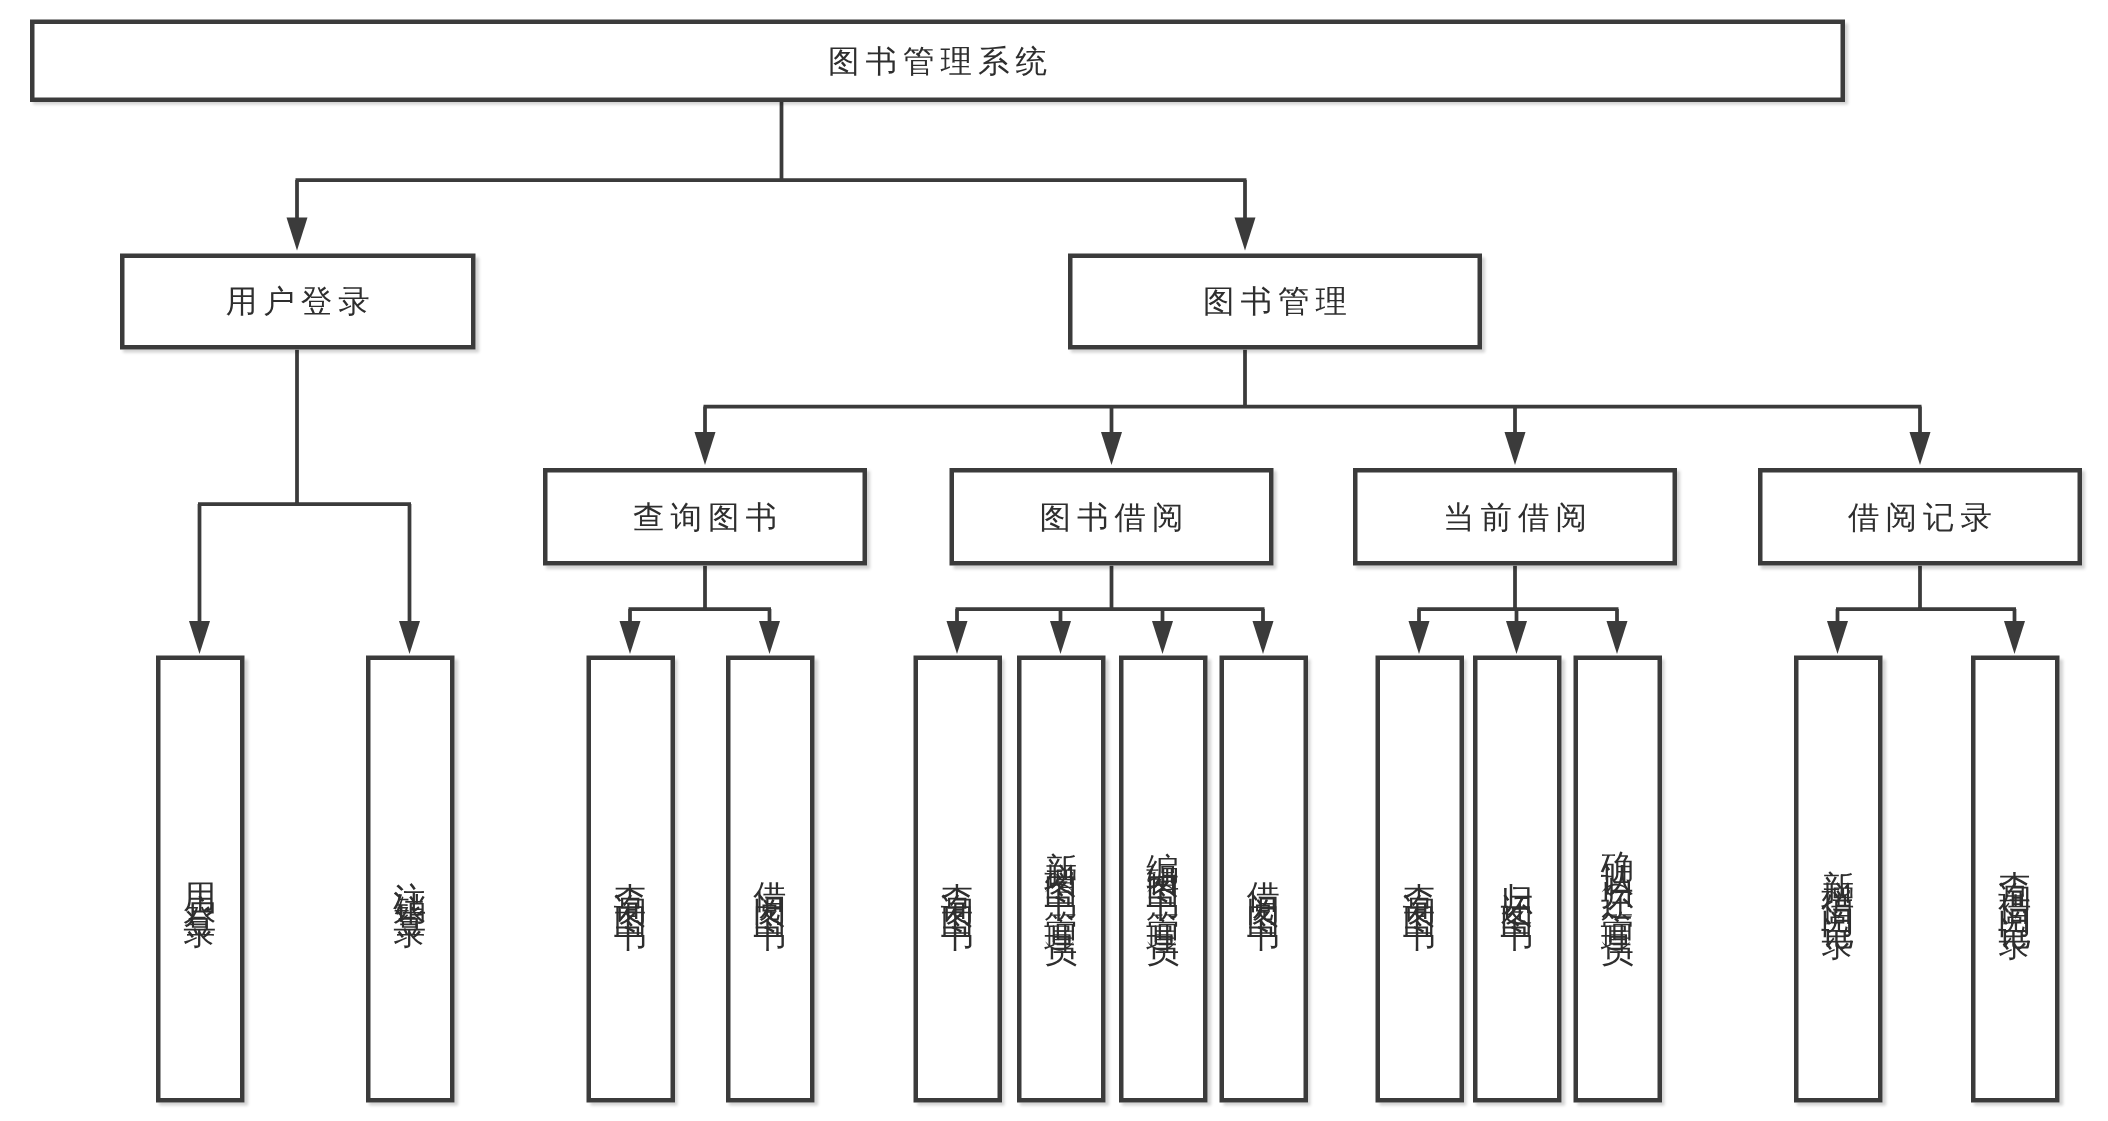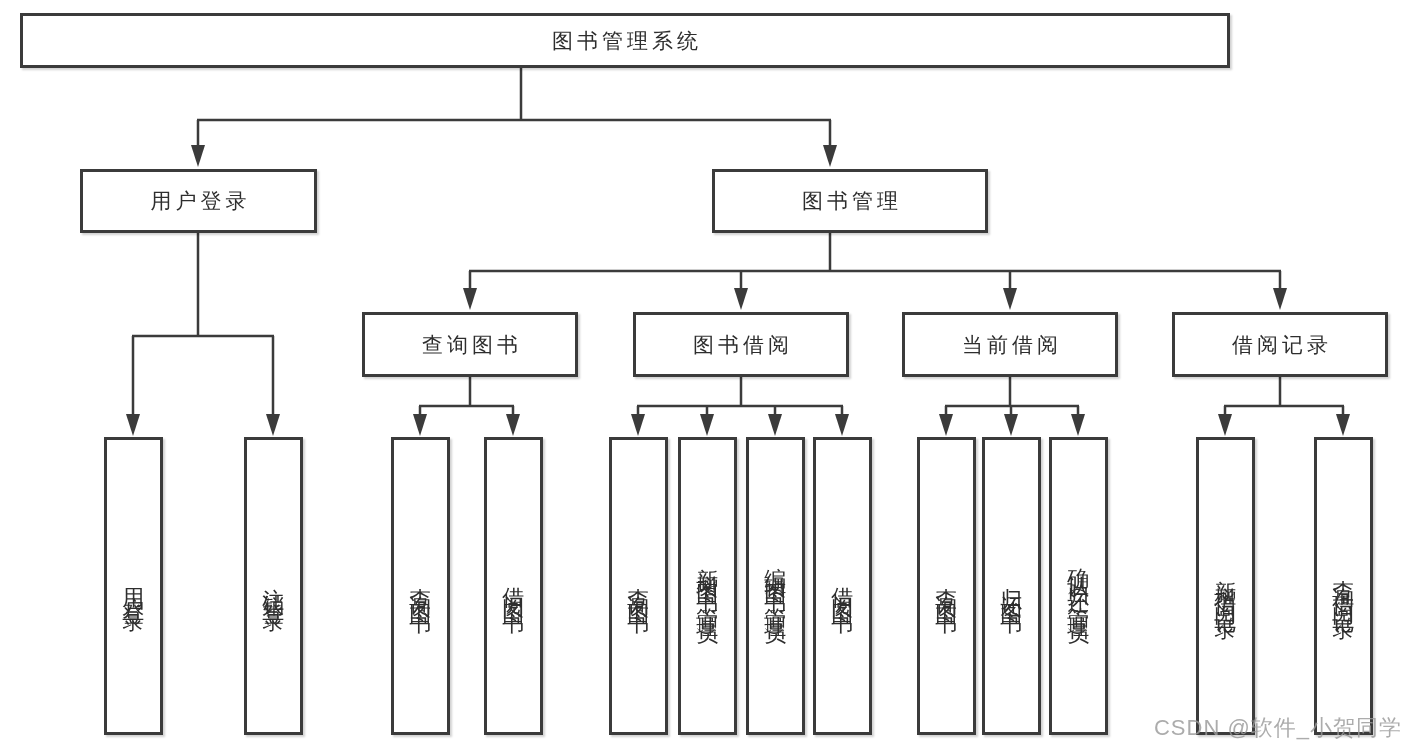--- a/index.html
+++ b/index.html
@@ -130,15 +130,14 @@
     <span class="lbl">确认归还（管理员）</span>
   </div>
 
   <div class="box v" style="left:1196px;top:437px;width:59px;height:298px">
     <span class="lbl">新增借阅记录</span>
   </div>
   <div class="box v" style="left:1314px;top:437px;width:59px;height:298px">
     <span class="lbl">查询借阅记录</span>
   </div>
 
-  <div id="watermark">CSDN @软件_小贺同学</div>
 
 </div>
 
 </body></html>

